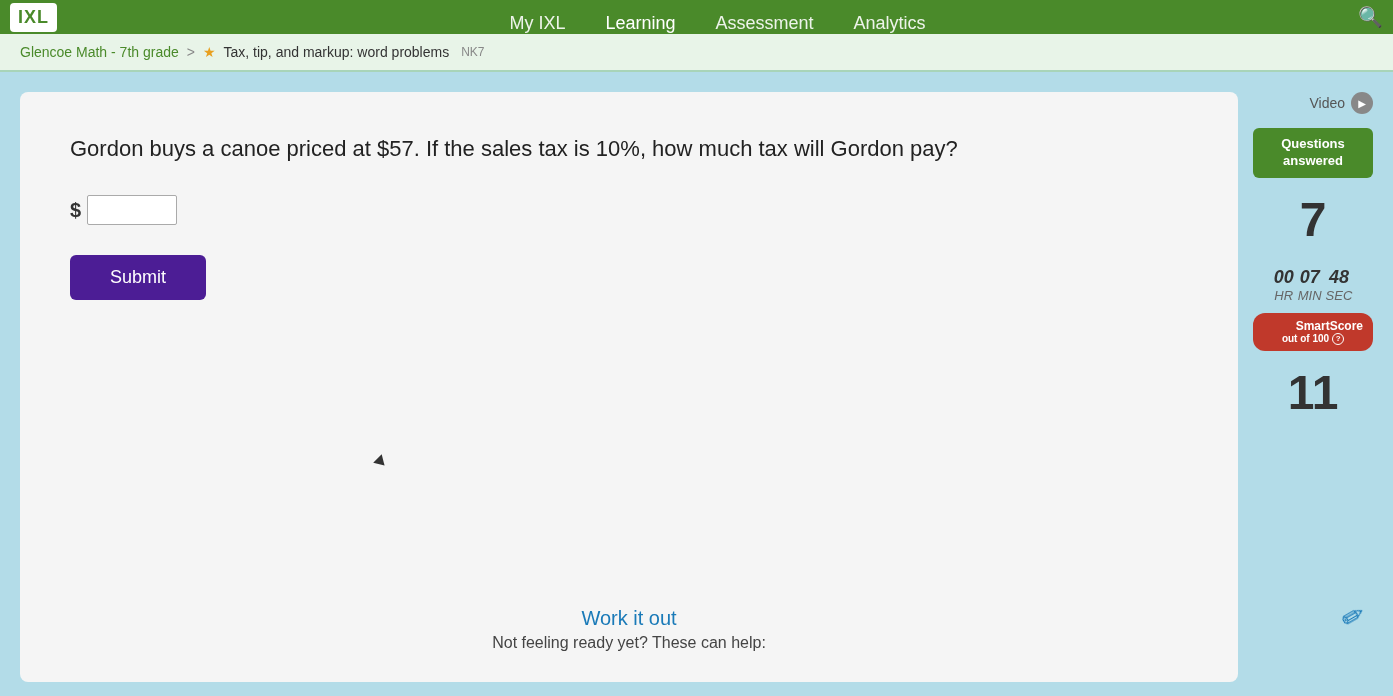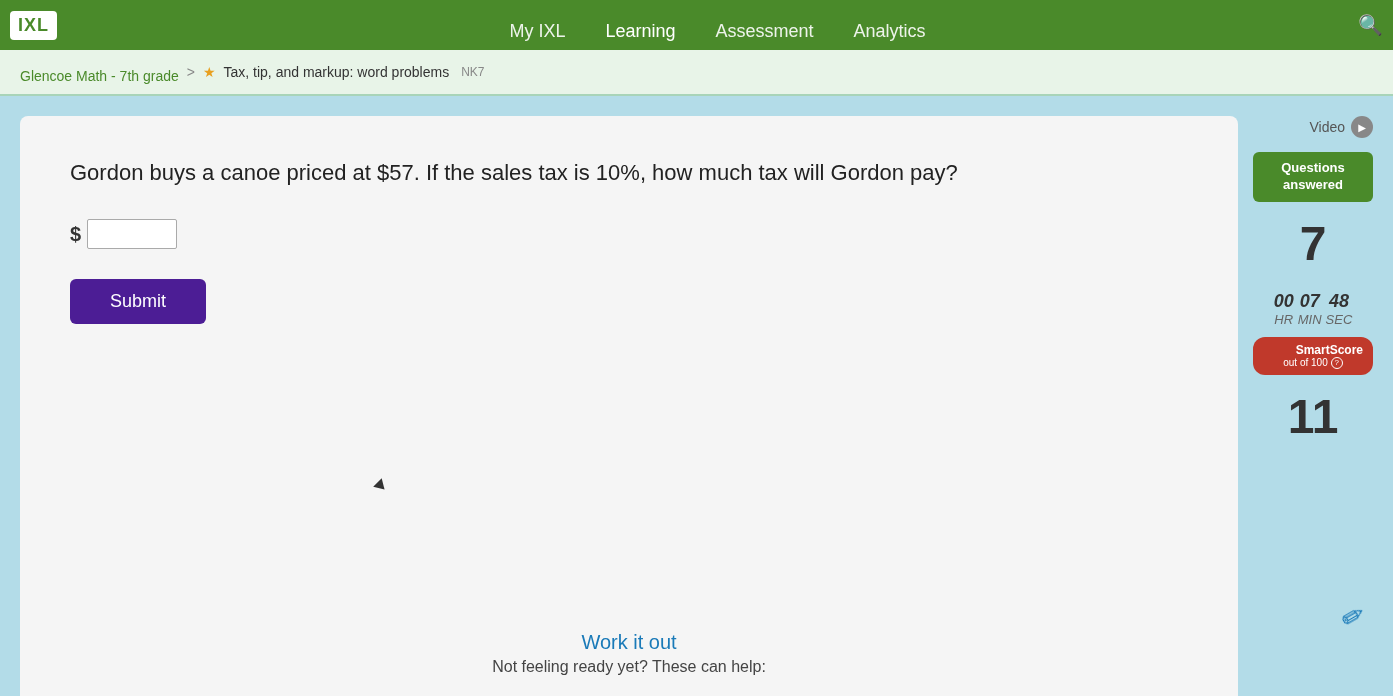--- a/index.html
+++ b/index.html
@@ -1,21 +1,21 @@
 <!DOCTYPE html>
 <html><head>
   <meta charset="utf-8">
   <style>
     * { margin: 0; padding: 0; box-sizing: border-box; }
     body { font-family: Arial, sans-serif; background: #b3dce8; width: 1393px; min-height: 696px; overflow-x: hidden; }
 
     
     .top-nav {
       background: #4a8a2a;
-      height: 50px;
+      height: 34px;
       display: flex;
       align-items: center;
       padding: 0 10px;
       position: relative;
     }
     .logo-area {
       background: #fff;
       border-radius: 4px;
       padding: 4px 8px;
       margin-right: 20px;
@@ -58,21 +58,20 @@
       align-items: center;
       gap: 8px;
       font-size: 14px;
       color: #555;
       border-bottom: 2px solid #a8d4b8;
     }
     .breadcrumb-link {
       color: #4a8a2a;
       text-decoration: none;
       cursor: pointer;
-      margin-top: 8px;
     }
     .breadcrumb-sep { color: #888; }
     .breadcrumb-star { color: #e8a020; }
     .breadcrumb-current { color: #333; font-weight: 500; }
     .breadcrumb-code {
       color: #888;
       font-size: 12px;
       margin-left: 4px;
     }
 
@@ -239,21 +238,21 @@
       background: #c0392b;
       color: #fff;
       border-radius: 12px;
       padding: 6px 10px;
       text-align: right;
       font-size: 12px;
       font-weight: bold;
     }
     .smartscore-sub {
       font-size: 10px;
-      font-weight: normal;
+      font-weight: bold;
       display: flex;
       align-items: center;
       justify-content: center;
       gap: 3px;
     }
     .smartscore-number {
       font-size: 48px;
       font-weight: bold;
       color: #333;
       text-align: center;

